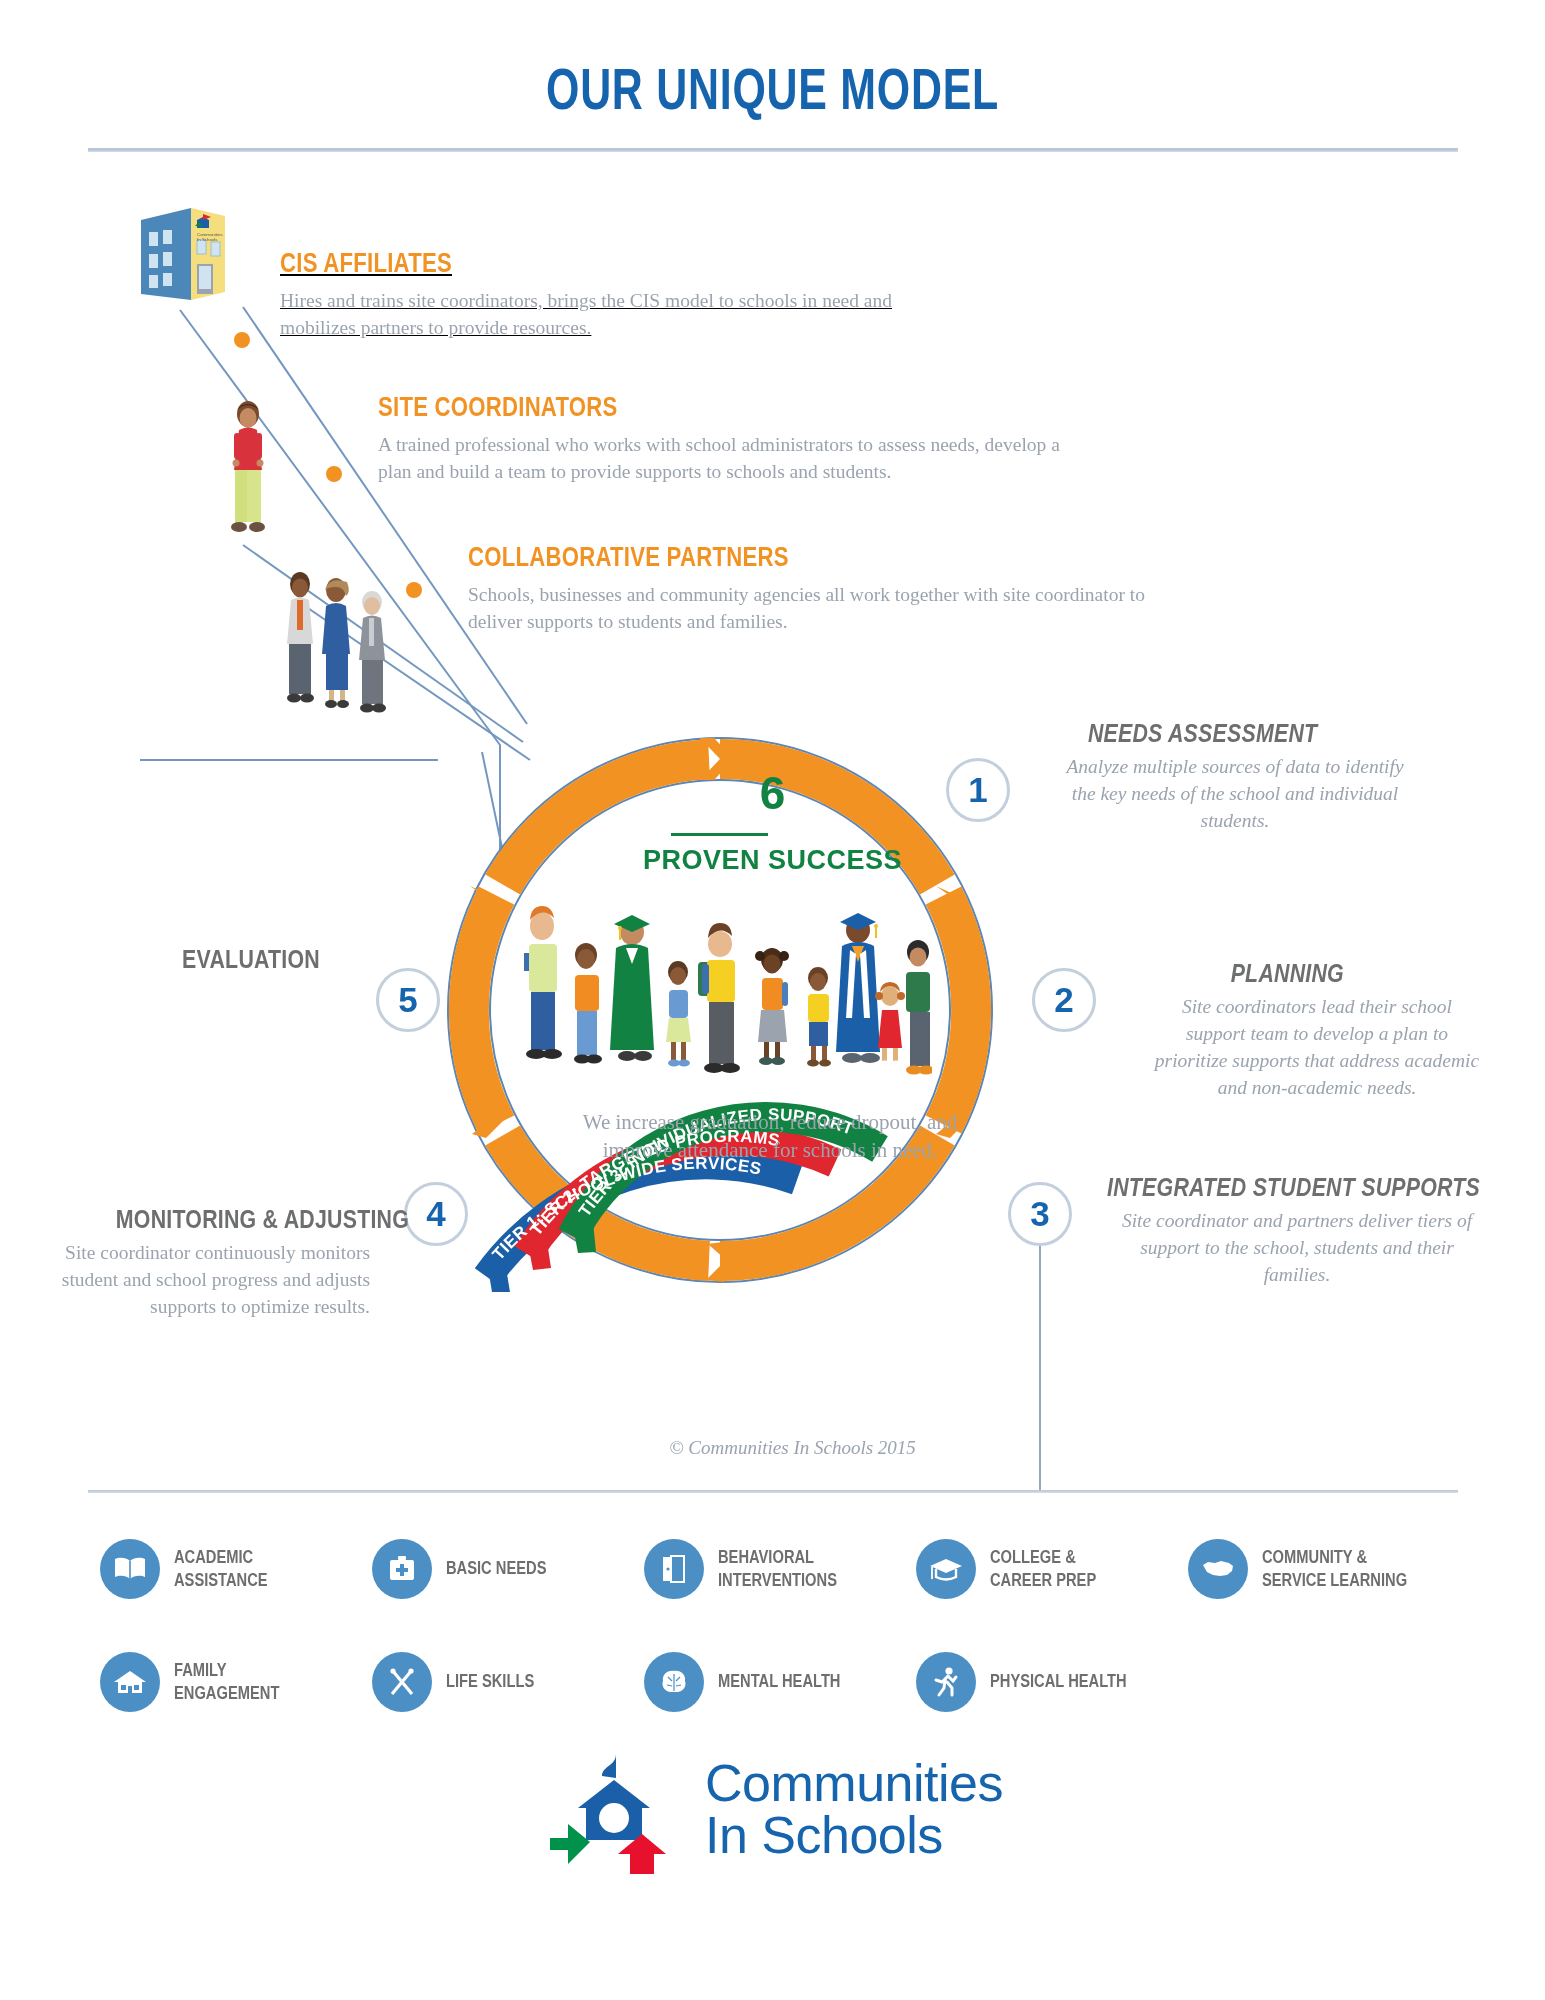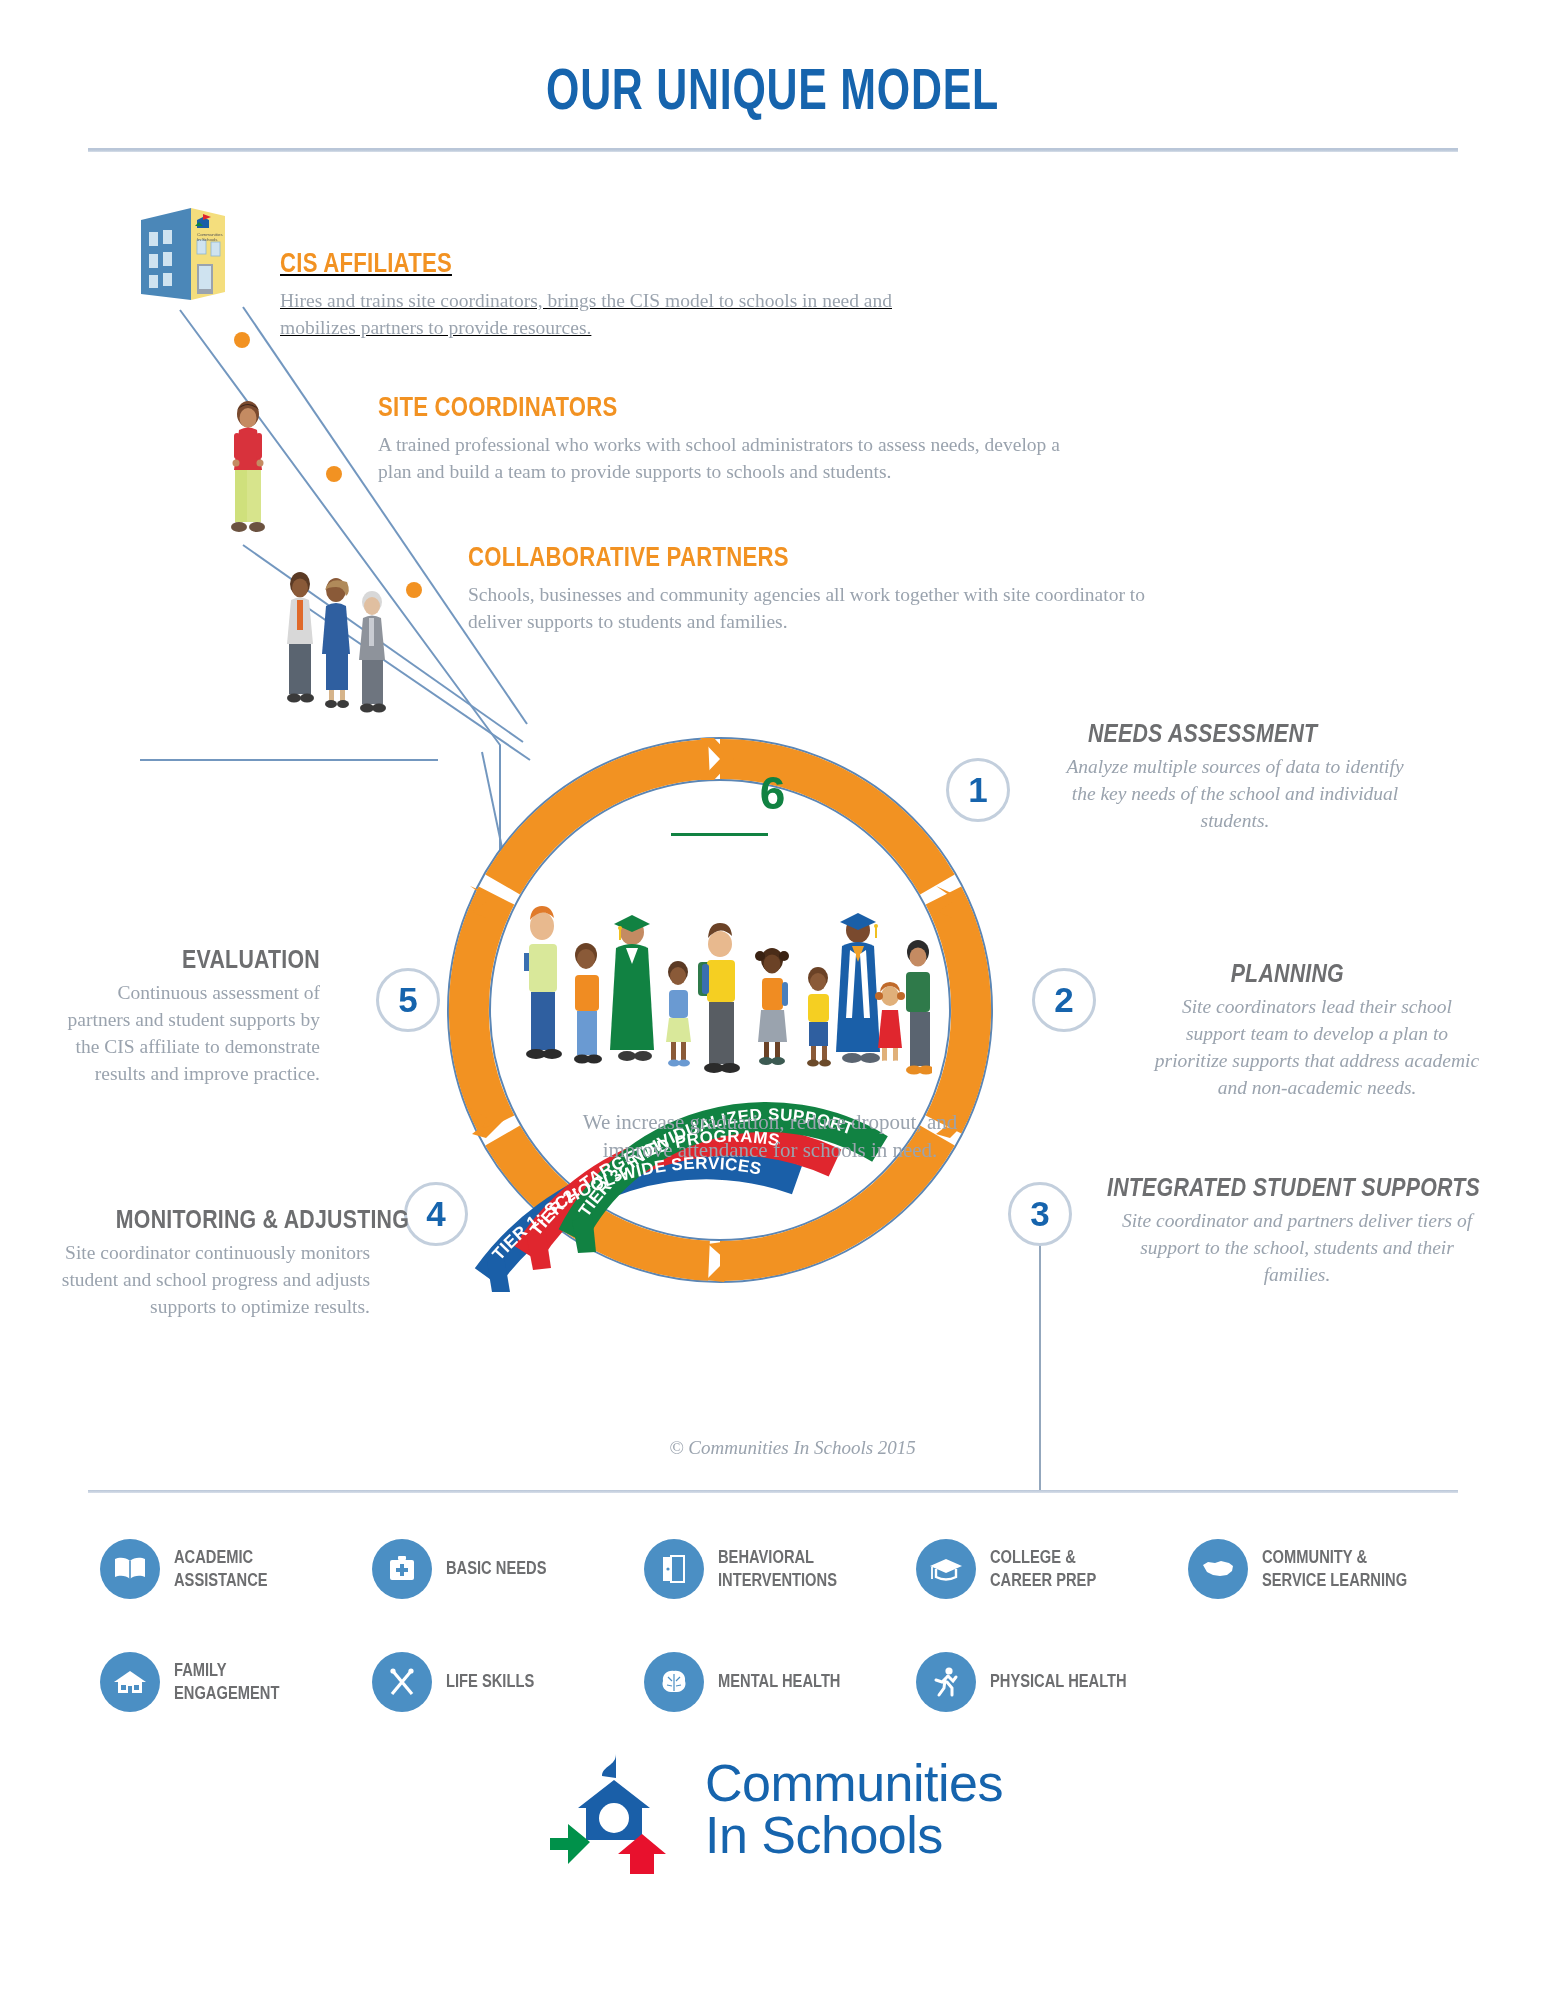--- a/index.html
+++ b/index.html
@@ -309,20 +309,21 @@
     <div class="body-serif">A trained professional who works with school administrators to assess needs, develop a plan and build a team to provide supports to schools and students.</div>
   </div>
 
   <div class="callout" id="co-partners">
     <div class="hd-orange">COLLABORATIVE PARTNERS</div>
     <div class="body-serif">Schools, businesses and community agencies all work together with site coordinator to deliver supports to students and families.</div>
   </div>
 
   <div class="proven-num">6</div>
   <div class="proven-rule"></div>
+  <div class="proven-label">PROVEN SUCCESS</div>
 
   <svg style="position:absolute; left:512px; top:898px;" width="420" height="205" viewBox="0 0 420 205">
 
     <g>
       <rect x="12" y="55" width="22" height="18" fill="#3a6fb0"></rect>
       <ellipse cx="30" cy="28" rx="12" ry="14" fill="#e8b98e"></ellipse>
       <path d="M18,22 q12,-14 24,-2 q-2,-12 -12,-12 q-11,0 -12,14z" fill="#e07a2a"></path>
       <rect x="17" y="46" width="28" height="48" rx="4" fill="#d9e89a"></rect>
       <rect x="19" y="94" width="24" height="58" fill="#2f5fa0"></rect>
       <ellipse cx="24" cy="156" rx="10" ry="5" fill="#2b2b2b"></ellipse>
@@ -455,21 +456,20 @@
     <div class="body-serif">Site coordinator and partners deliver tiers of support to the school, students and their families.</div>
   </div>
 
   <div class="step left-side" id="step4">
     <div class="hd-gray right">MONITORING &amp; ADJUSTING</div>
     <div class="body-serif">Site coordinator continuously monitors student and school progress and adjusts supports to optimize results.</div>
   </div>
 
   <div class="step left-side" id="step5">
     <div class="hd-gray right">EVALUATION</div>
-    <div class="body-serif">Continuous assessment of partners and student supports by the CIS affiliate to demonstrate results and improve practice.</div>
   </div>
 
   <div class="copyright">© Communities In Schools 2015</div>
   <div class="bottom-rule"></div>
 
   <div class="services">
 
     <div class="service">
       <div class="svc-icon">
         <svg width="34" height="26" viewBox="0 0 34 26">

